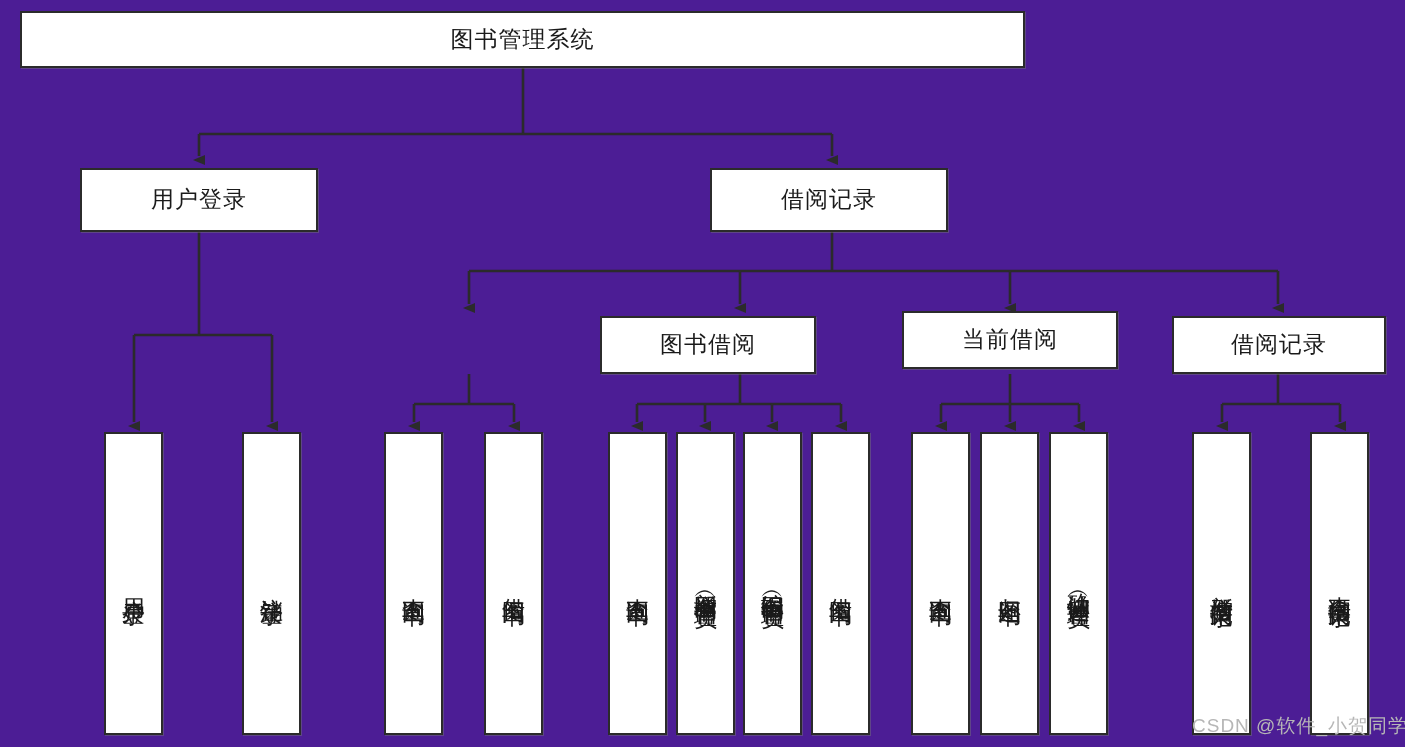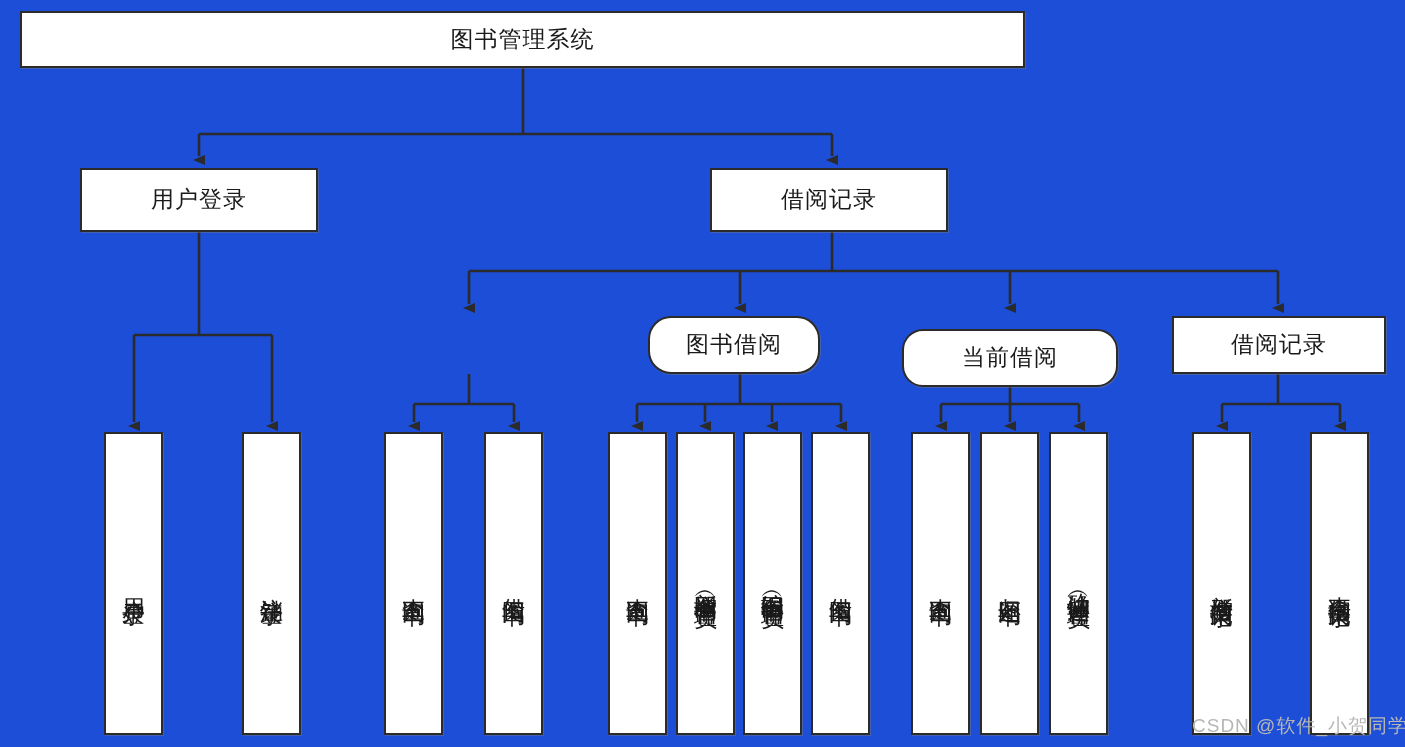--- a/index.html
+++ b/index.html
@@ -7,21 +7,21 @@
     padding: 0;
     background: #ffffff;
   }
   body {
     font-family: "Liberation Sans", "DejaVu Sans", sans-serif;
   }
   #canvas {
     position: relative;
     width: 1405px;
     height: 747px;
-    background: #1d4ed8;
+    background: #4c1d95;
     overflow: hidden;
   }
   #wires {
     position: absolute;
     left: 0;
     top: 0;
     width: 1405px;
     height: 747px;
     pointer-events: none;
   }
@@ -141,25 +141,25 @@
 
   <div class="node h" style="left:80px; top:168px; width:238px; height:64px;">
     <span>用户登录</span>
   </div>
 
   <div class="node h" style="left:710px; top:168px; width:238px; height:64px;">
     <span>借阅记录</span>
   </div>
 
 
-  <div class="node h" style="left:648px; top:316px; width:172px; height:58px;border-radius:23px;">
+  <div class="node h" style="left:600px; top:316px; width:216px; height:58px;">
     <span>图书借阅</span>
   </div>
 
-  <div class="node h" style="left:902px; top:329px; width:216px; height:58px;border-radius:21px;">
+  <div class="node h" style="left:902px; top:311px; width:216px; height:58px;">
     <span>当前借阅</span>
   </div>
 
   <div class="node h" style="left:1172px; top:316px; width:214px; height:58px;">
     <span>借阅记录</span>
   </div>
 
   <div class="node v" style="left:104px; top:432px; width:59px; height:303px;">
     <span class="vtext">用户登录</span>
   </div>

